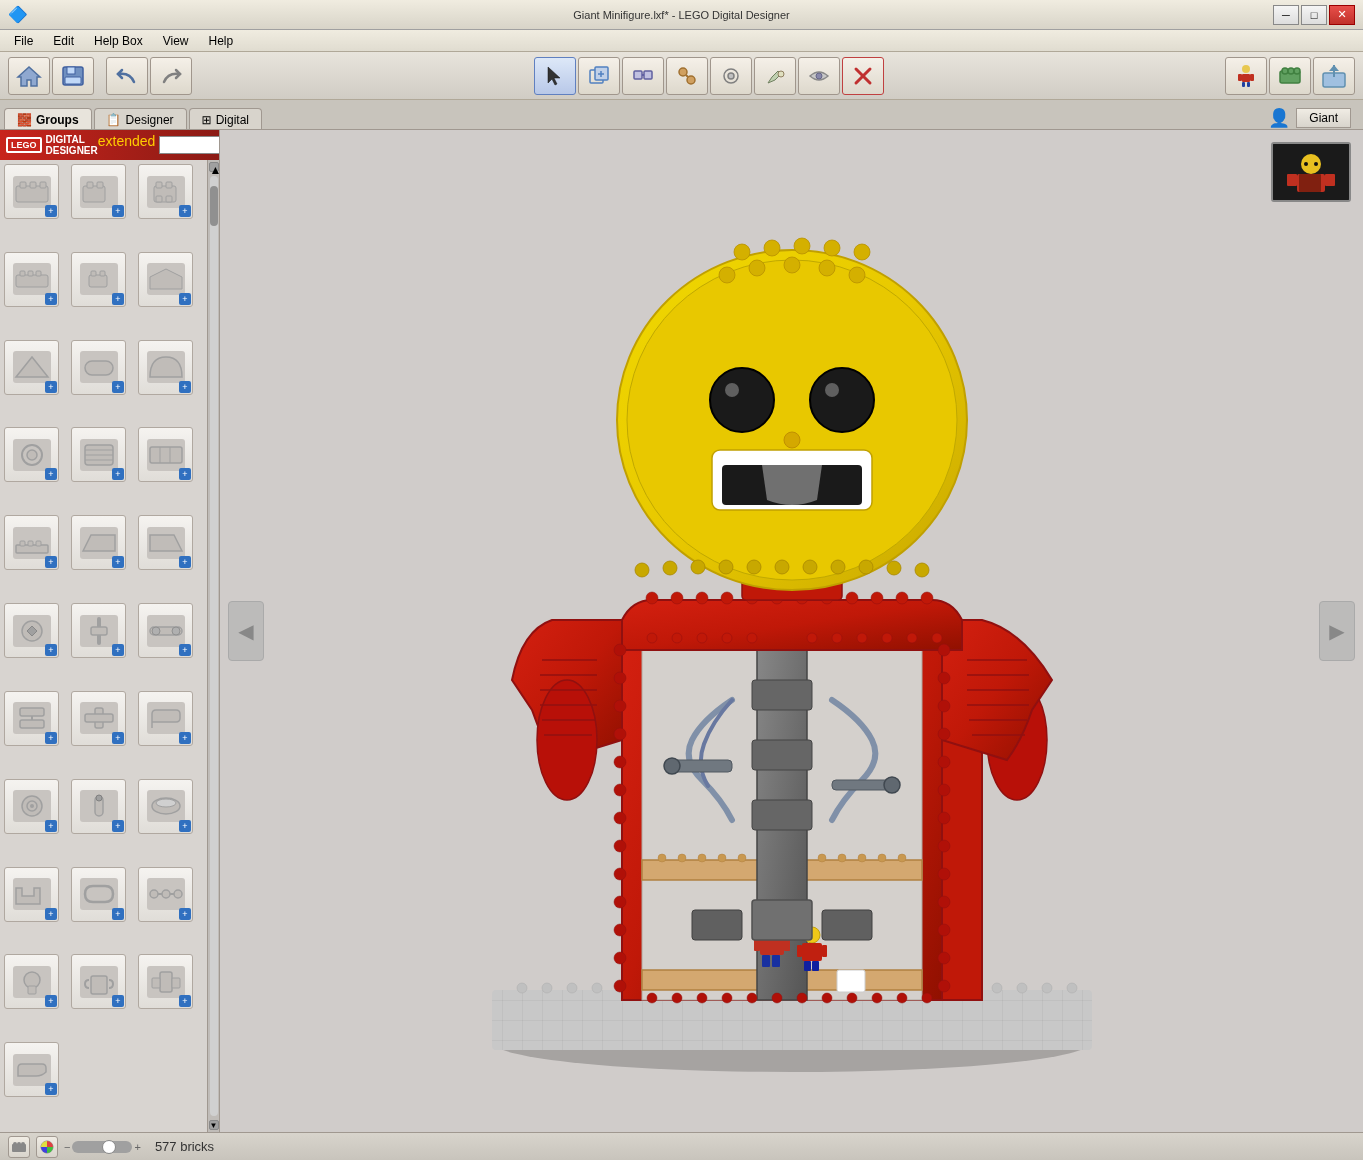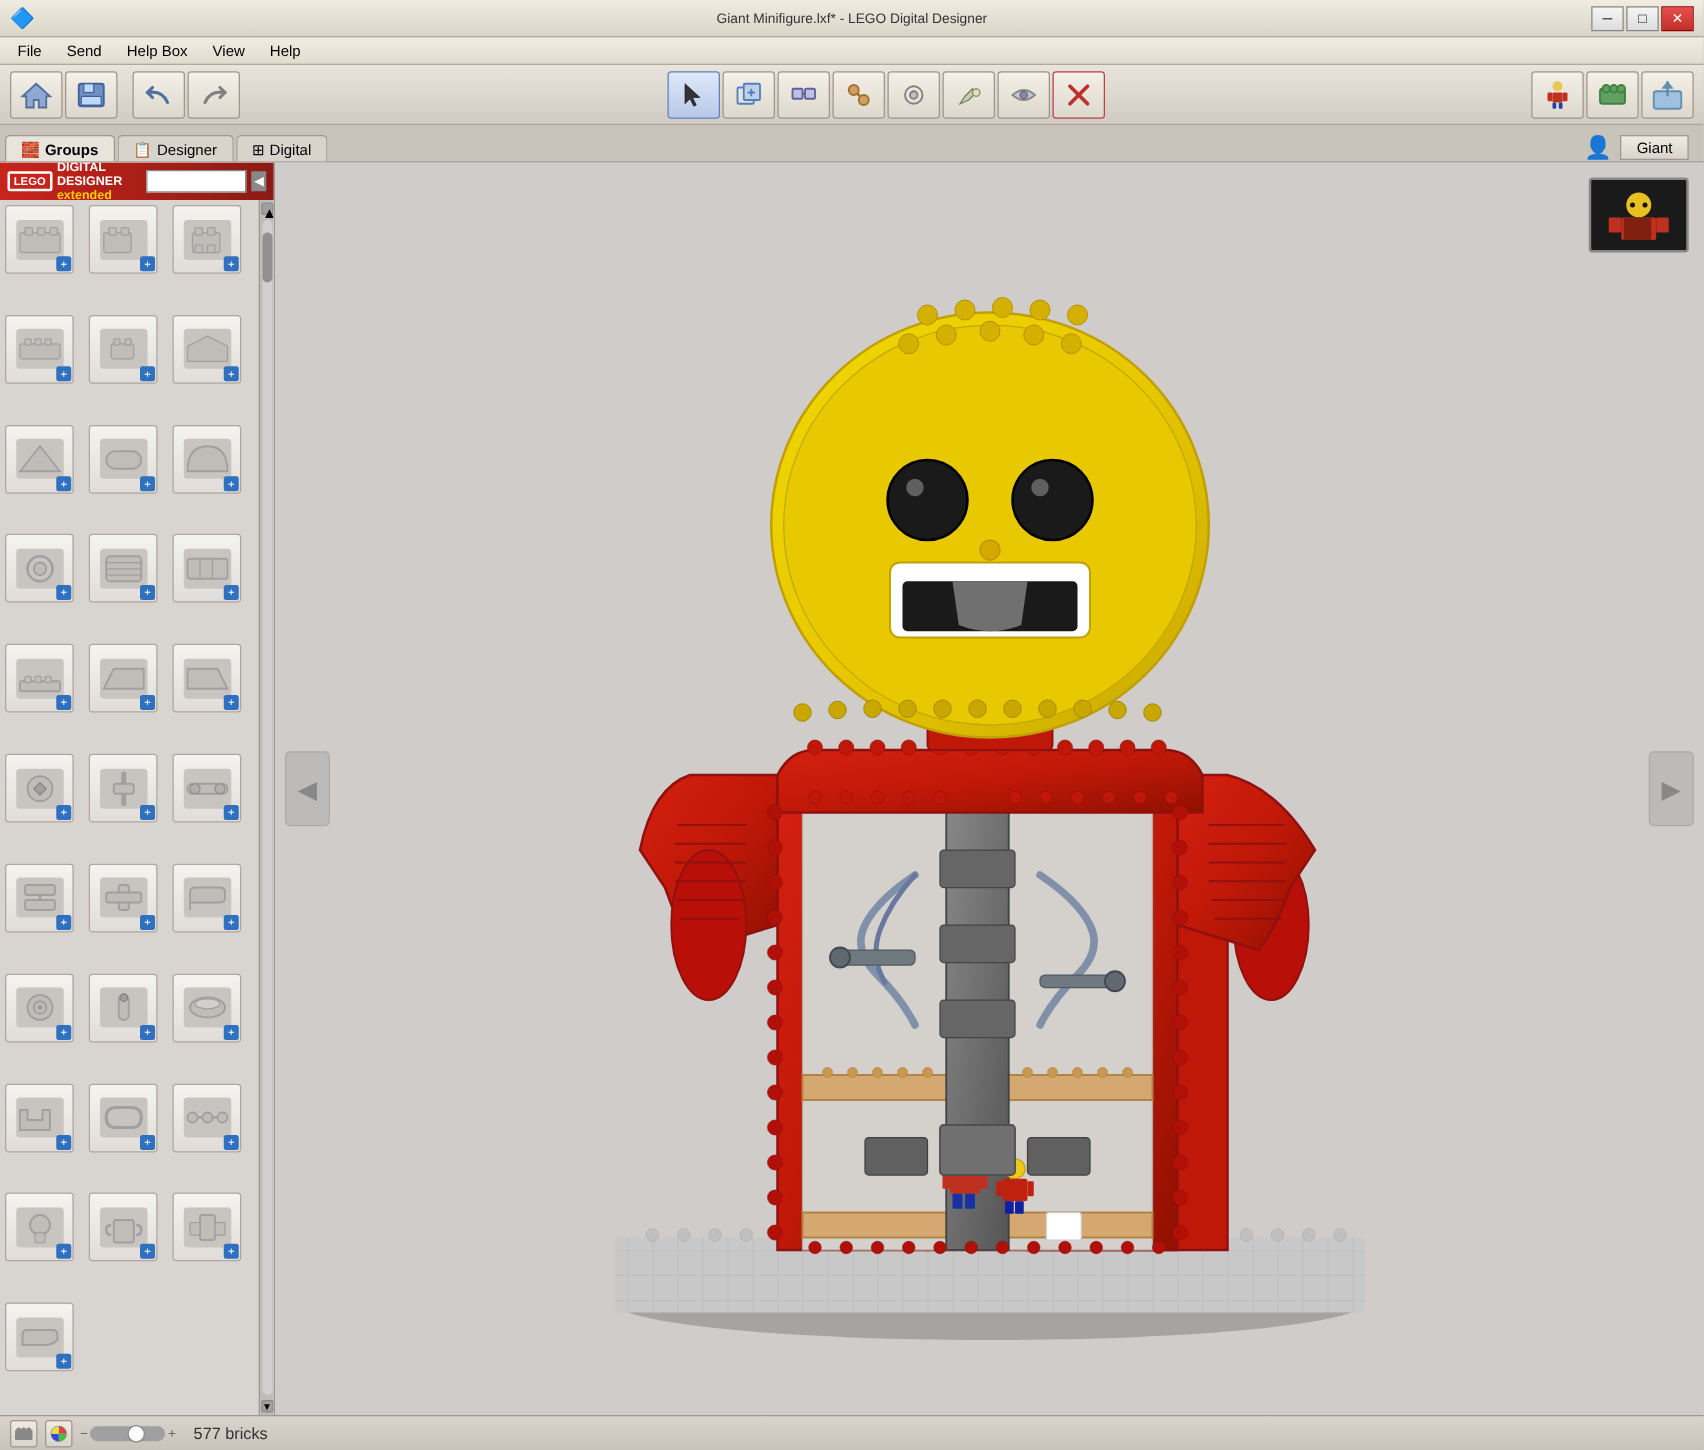--- a/index.html
+++ b/index.html
@@ -127,21 +127,21 @@
       font-size: 9px;
       font-weight: bold;
       padding: 1px 3px;
       border-radius: 2px;
     }
     .digital-designer-text {
       color: white;
       font-size: 10px;
       font-weight: bold;
     }
-    .extended-text { color: #ffcc00; font-size: 10px; font-weight: bold; }
+    .extended-text { color: #ffcc00; font-size: 14px; }
     #search-box {
       width: 80px;
       height: 18px;
       border: 1px solid #888;
       background: white;
       font-size: 11px;
       padding: 0 2px;
       margin-left: auto;
     }
     .collapse-btn {
@@ -294,21 +294,21 @@
   <span class="title-center">Giant Minifigure.lxf* - LEGO Digital Designer</span>
   <div class="win-controls">
     <button class="win-btn">─</button>
     <button class="win-btn">□</button>
     <button class="win-btn close">✕</button>
   </div>
 </div>
 
 <div id="menubar">
   <span class="menu-item">File</span>
-  <span class="menu-item">Send</span>
+  <span class="menu-item">Edit</span>
   <span class="menu-item">Help Box</span>
   <span class="menu-item">View</span>
   <span class="menu-item">Help</span>
 </div>
 
 <div id="toolbar">
 
   <button class="toolbar-btn" title="Home">
     <svg width="26" height="24" viewBox="0 0 26 24">
         <polygon points="13,3 2,13 5,13 5,22 11,22 11,16 15,16 15,22 21,22 21,13 24,13" fill="#8fa8d0" stroke="#5070a0" stroke-width="1.5"></polygon>
@@ -437,21 +437,21 @@
     <button class="send-btn">Giant</button>
   </div>
 </div>
 
 <div id="main">
 
   <div id="left-panel">
 
     <div id="panel-header">
       <span class="lego-logo">LEGO</span>
-      <div style="display:flex;flex-direction:column;line-height:1.1;">
+      <div style="display:flex;flex-direction:row;line-height:1.1;">
         <span class="digital-designer-text">DIGITAL DESIGNER</span>
         <span class="extended-text">extended</span>
       </div>
       <input type="text" id="search-box" placeholder="" style="">
       <button class="collapse-btn">◀</button>
     </div>
 
     <div style="display:flex;flex:1;overflow:hidden;">
       <div id="brick-grid">
 

